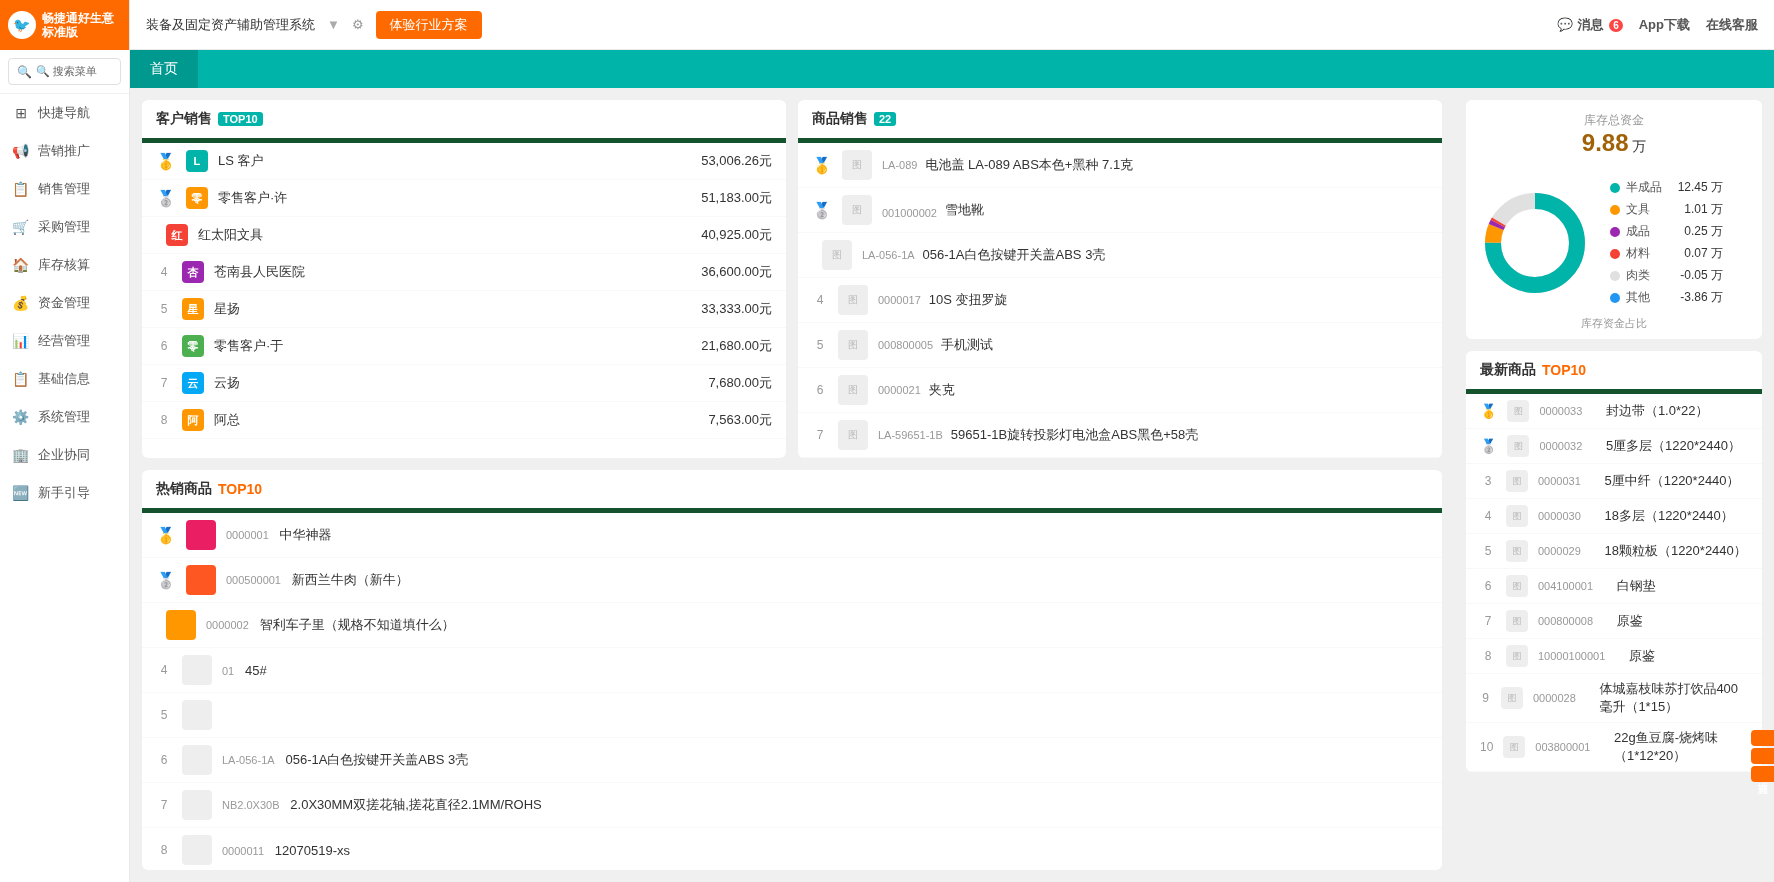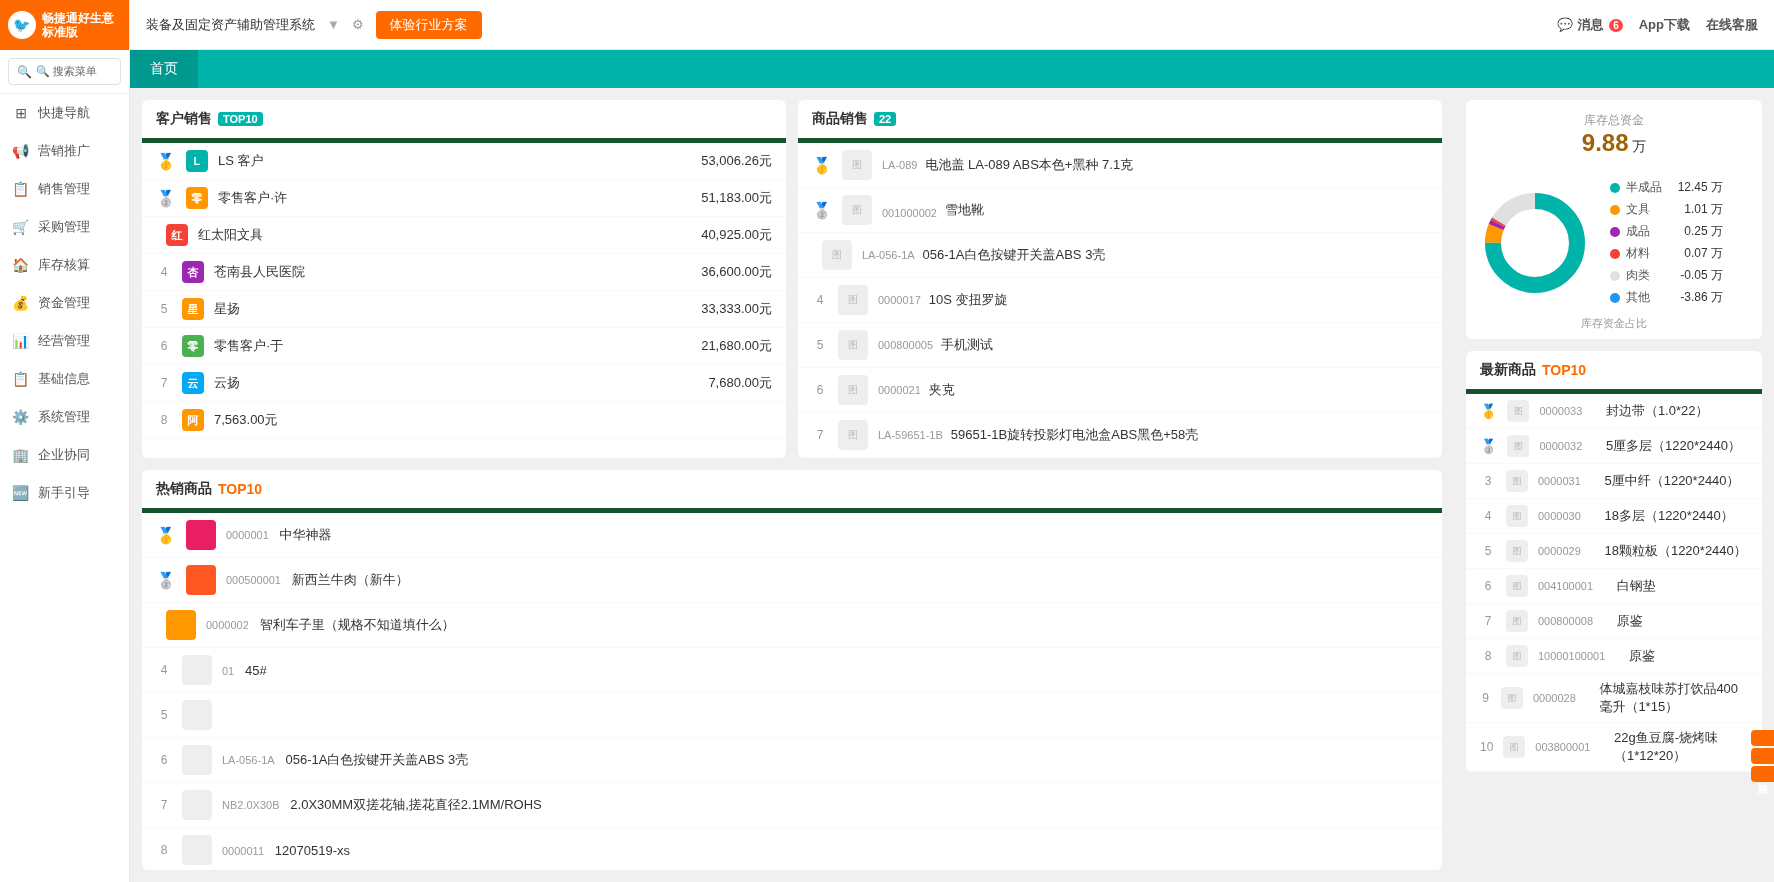--- a/index.html
+++ b/index.html
@@ -411,20 +411,21 @@
   </div>
               <div class="table-row">
     <span class="rank-num">7</span>
     <div class="customer-avatar" style="background:#03a9f4;">云</div>
     <span class="customer-name">云扬</span>
     <span class="customer-amount">7,680.00元</span>
   </div>
               <div class="table-row">
     <span class="rank-num">8</span>
     <div class="customer-avatar" style="background:#ff9800;">阿</div>
+    <span class="customer-name">阿总</span>
     <span class="customer-amount">7,563.00元</span>
   </div>
             </div>
         </div>
 
         <div class="card">
           <div class="card-header">
             <span>商品销售</span>
             <span class="badge-blue">22</span>
           </div>

